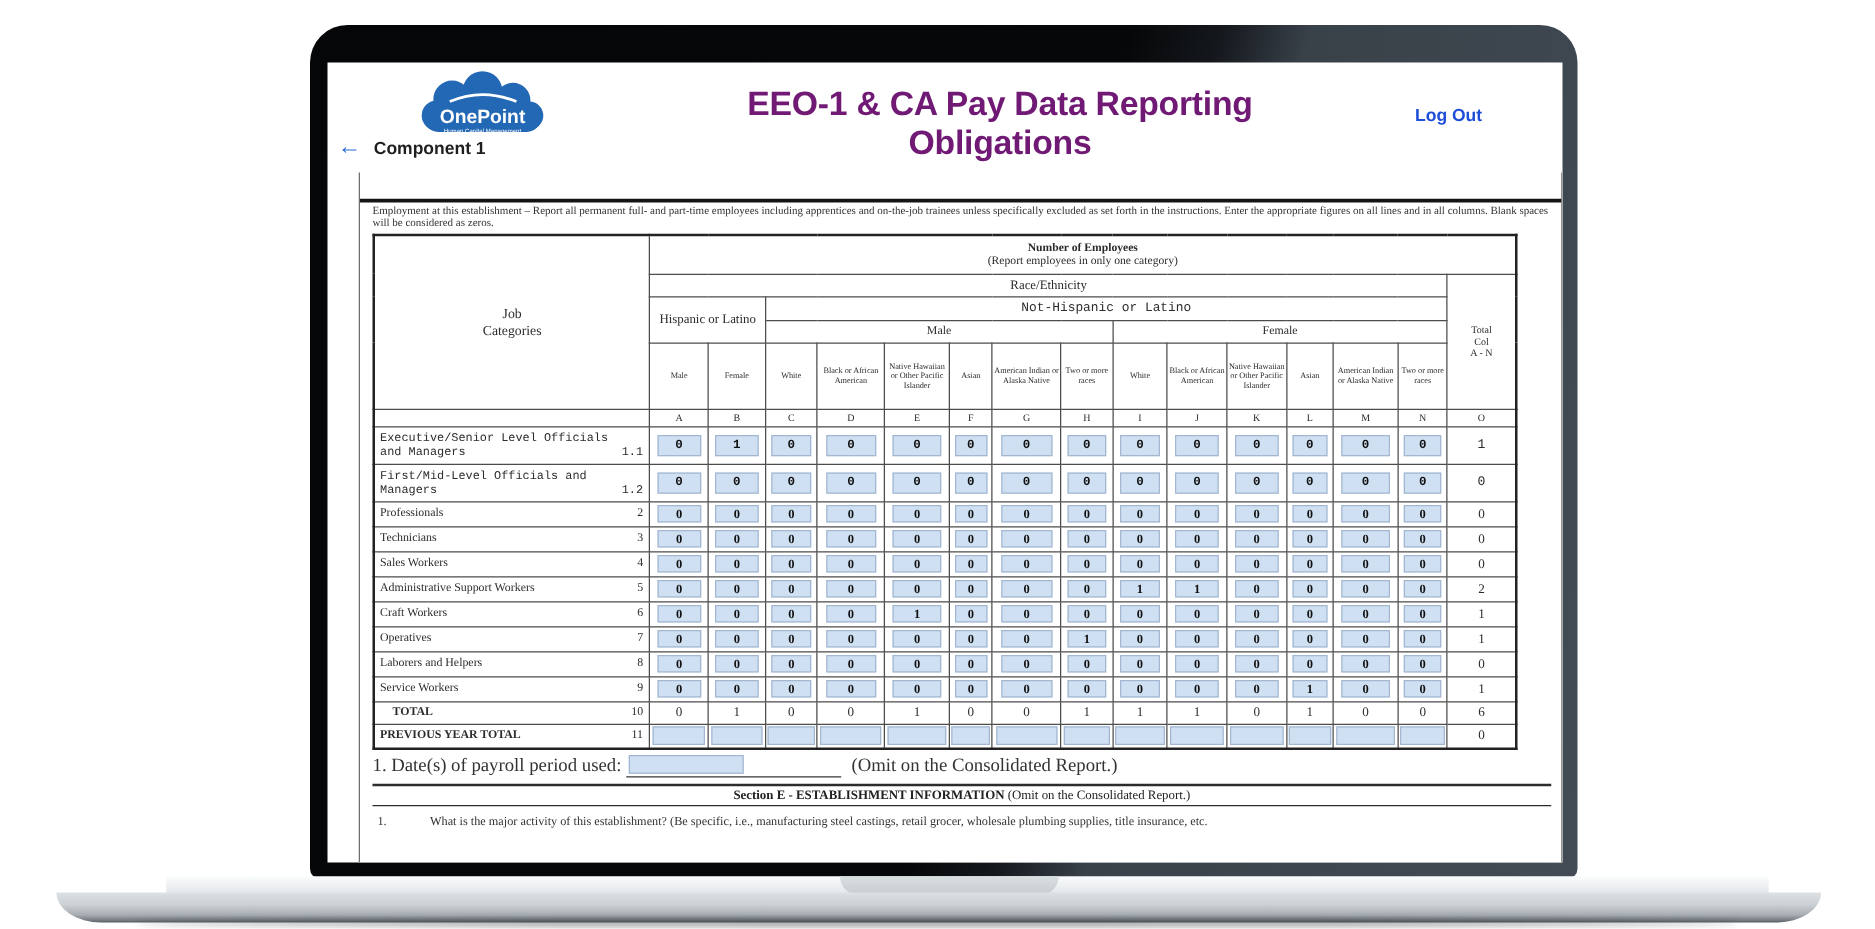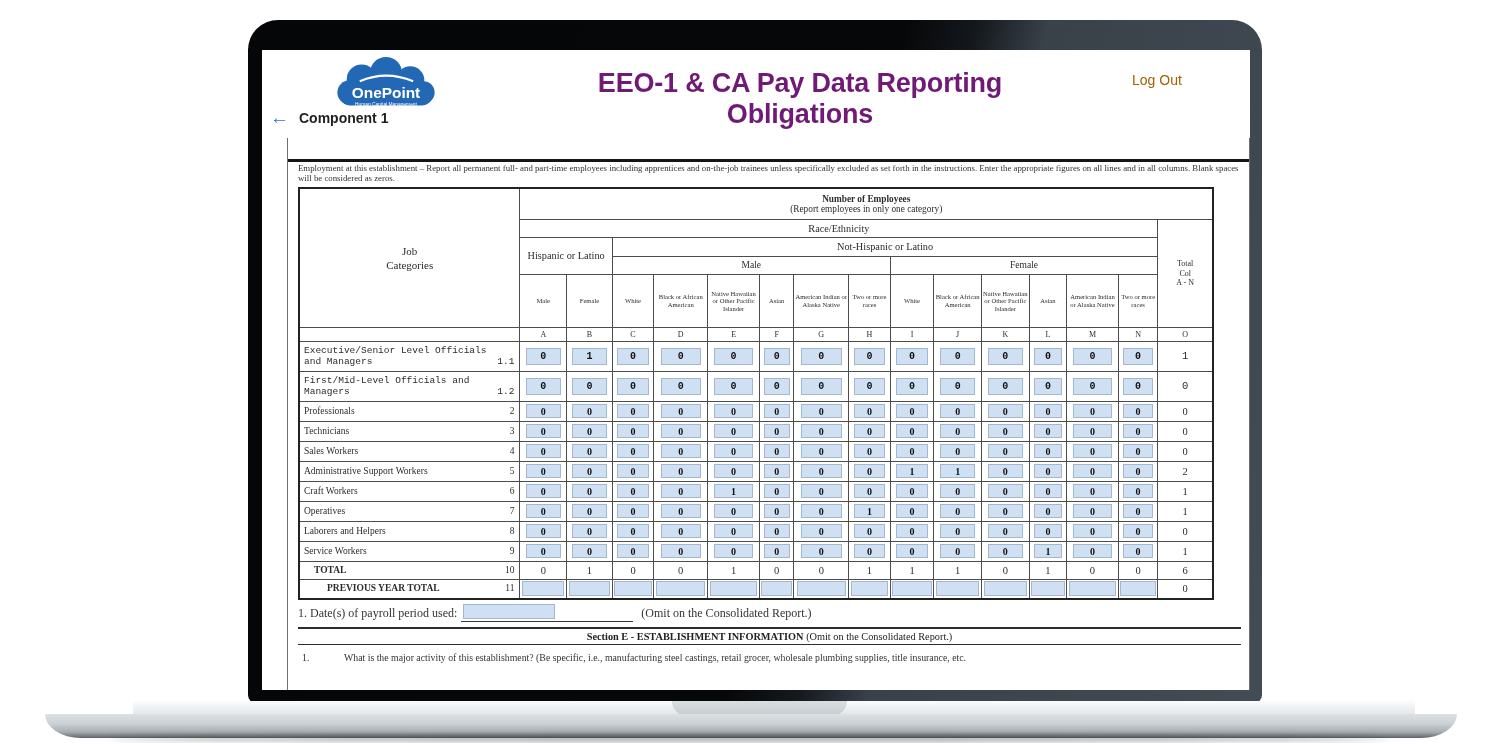--- a/index.html
+++ b/index.html
@@ -18,21 +18,21 @@
   .base-bottom{position:absolute;left:45px;top:714px;width:1412px;height:24px;
     background:linear-gradient(#dde1e4 0%,#ccd1d5 40%,#a7adb2 75%,#71777c 94%,#565b60 100%);
     border-radius:0 0 36px 36px / 0 0 24px 24px;}
   .base-shadow{position:absolute;left:110px;top:736px;width:1280px;height:5px;
     background:rgba(40,44,48,.55);filter:blur(3px);border-radius:50%;}
 
   
   .logo{position:absolute;left:66px;top:6px;width:116px;height:58px;}
   .app-title{position:absolute;left:298px;top:18px;width:480px;text-align:center;
     color:#701a75;font-size:27px;font-weight:700;letter-spacing:-.2px;}
-  .logout{position:absolute;left:870px;top:22px;color:#a16207;font-size:14px;font-weight:400;cursor:pointer;}
+  .logout{position:absolute;left:870px;top:34px;color:#1d4ed8;font-size:14px;font-weight:700;cursor:pointer;}
   .back-row{position:absolute;left:8px;top:58px;display:flex;align-items:center;gap:10px;}
   .back-arrow{color:#2f6fd6;font-size:19px;line-height:19px;cursor:pointer;}
   .back-label{color:#1f1f1f;font-size:14px;font-weight:700;}
 
   
   .doc{position:absolute;left:25px;top:88px;width:961px;height:552px;background:#fff;
     border-left:1px solid #6e6e6e;border-right:1px solid #6e6e6e;
     font-family:"Liberation Serif","DejaVu Serif",serif;color:#2f2f2f;}
   .toprule{position:absolute;left:0;right:0;top:21px;height:3px;background:#141414;}
   .page{position:absolute;left:0;right:0;top:24px;bottom:0;padding:0 8px 0 10px;}
@@ -43,40 +43,40 @@
   table.emp{border-collapse:collapse;table-layout:fixed;width:916px;margin-top:3px;
     font-family:"Liberation Serif","DejaVu Serif",serif;}
   table.emp td,table.emp th{border:1px solid #4c4c4c;padding:0;vertical-align:middle;
     font-weight:400;color:#2c2c2c;overflow:hidden;}
   table.emp{border:2px solid #222;}
   th.jobcat{font-size:11px;line-height:14px;white-space:pre-line;}
   th.noe{font-size:9.3px;height:30px;text-align:center;}
   th.noe b{display:block;font-size:9.3px;}
   th.race{font-size:10.3px;height:17px;}
   th.hisp{font-size:10.3px;line-height:12px;}
-  th.nothisp{font-size:10.3px;height:18px;}
+  th.nothisp{font-size:10.3px;height:18px;font-family:Liberation Mono, monospace;}
   th.grp{font-size:9.5px;height:17px;}
   th.totcol{font-size:8px;line-height:9.5px;white-space:pre-line;font-weight:400;}
   th.sub{font-size:6.6px;line-height:7.4px;height:52px;vertical-align:top;padding-top:3px;font-weight:400;}
   td.letter{font-size:8px;height:13px;text-align:center;}
   td.lbl{font-size:9.5px;}
   .lblwrap{display:flex;justify-content:space-between;align-items:flex-end;padding:0 5px 1px 4px;}
   tr.tall td{height:29px;font-family:Liberation Mono, monospace;} tr.norm td{height:19px;} tr.sum td{height:17px;} tr.prev td{height:18px;}
   tr.sum td.lbl,tr.prev td.lbl{font-weight:700;}
-  tr.sum .lblwrap{padding-left:14px;} tr.prev .lblwrap{padding-left:27px;font-family:Liberation Serif, serif;}
+  tr.sum .lblwrap{padding-left:14px;} tr.prev .lblwrap{padding-left:4px;font-family:Liberation Serif, serif;}
   tr.sum .rownum,tr.prev .rownum{font-weight:400;}
   td.val{text-align:center;}
   td.plain{font-size:10.5px;font-weight:700;text-align:center;}
   td.tot{font-size:10.5px;font-weight:700;text-align:center;}
   .inbox{margin:0 auto;background:#cfe0f2;border:1px solid #a3b8d0;display:flex;
     align-items:center;justify-content:center;font-weight:700;font-size:10px;color:#111;}
   tr.tall .inbox{width:72%;height:15px;} tr.norm .inbox{width:72%;height:12px;}
   tr.prev .inbox{width:88%;height:13px;}
 
-  .payroll{margin-top:5px;font-size:12px;display:flex;align-items:center;color:#333;}
+  .payroll{margin-top:5px;font-size:15px;display:flex;align-items:center;color:#333;}
   .date-underline{display:inline-block;width:172px;border-bottom:1.5px solid #3a3a3a;
     position:relative;height:16px;margin-left:4px;}
   .date-box{position:absolute;left:2px;bottom:2px;width:90px;height:13px;}
   .pay-note{margin-left:8px;}
   .rule2{height:2px;background:#2c2c2c;margin-top:5px;}
   .rule1{height:1.5px;background:#2c2c2c;}
   .sece-line{text-align:center;font-size:10.3px;margin:2px 0;color:#222;}
   .sece-line b{font-weight:700;}
   .question{margin-top:6px;display:flex;font-size:9.8px;line-height:13px;color:#333;}
   .q-num{width:42px;padding-left:4px;}

